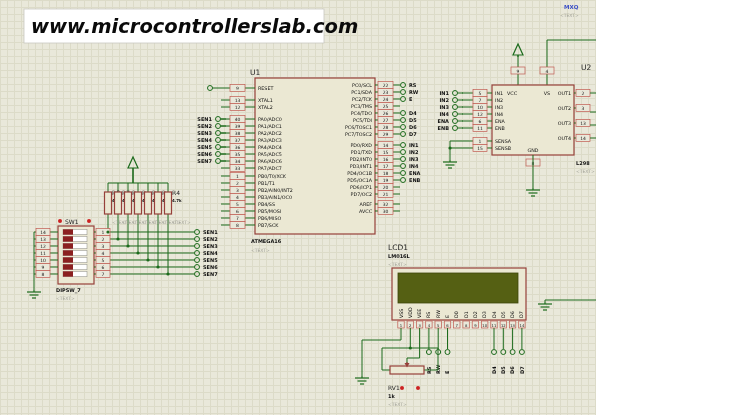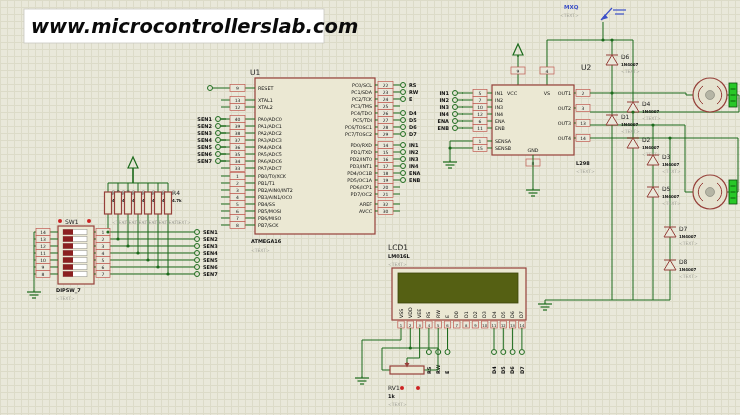--- a/index.html
+++ b/index.html
@@ -1,16 +1,16 @@
 <!DOCTYPE html>
 <html><head>
 <meta charset="utf-8">
 <style>
   html,body{margin:0;padding:0;}
-  #stage{position:relative;width:740px;height:415px;overflow:hidden;
+  #stage{position:relative;width:596px;height:415px;overflow:hidden;
     background-color:#e9e8da;
     background-image:linear-gradient(#dcdbc8 1px,transparent 1px),
                      linear-gradient(90deg,#dcdbc8 1px,transparent 1px);
     background-size:7px 7px;
     font-family:"DejaVu Sans",sans-serif;}
   svg{position:absolute;left:0;top:0;display:block;}
   .wire{stroke:#1c6b1c;stroke-width:1;fill:none}
   .comp{stroke:#96403a;stroke-width:1.2;fill:#ebe8d3}
   .pinbox{stroke:#c05a50;fill:#e9e8da;stroke-width:0.7}
   .pnum{font-size:4.5px;fill:#1a1a1a;text-anchor:middle}

